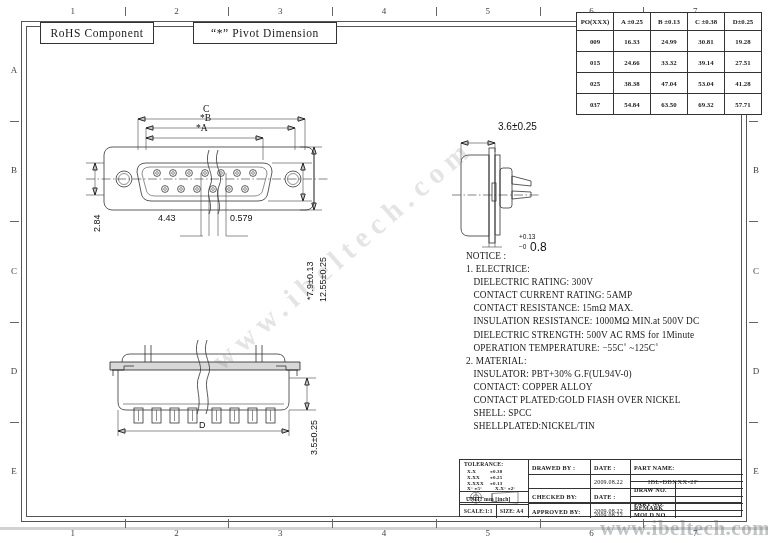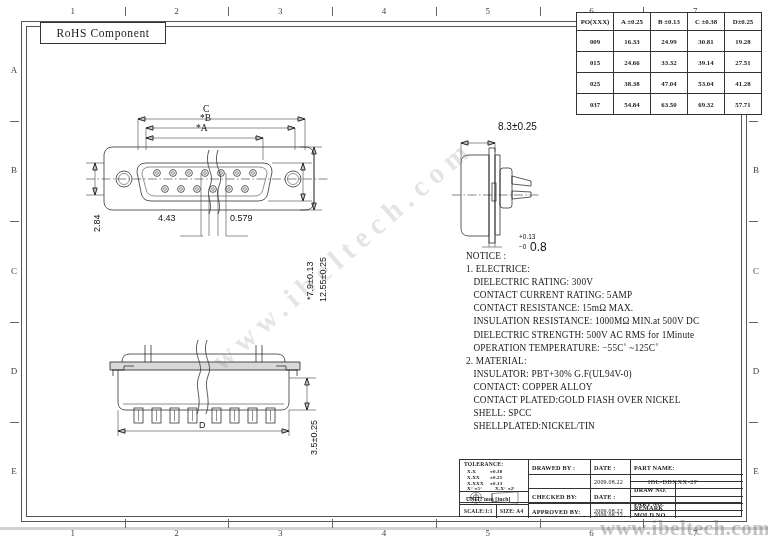--- a/index.html
+++ b/index.html
@@ -124,21 +124,22 @@
       <div class="rlet" style="left: 750px; top: 165.3px;">B</div>
       <div class="rtick" style="top: 121.2px; left: 749px; width: 9px; height: 1px;"></div>
       <div class="rlet" style="left: 750px; top: 265.5px;">C</div>
       <div class="rtick" style="top: 221.4px; left: 749px; width: 9px; height: 1px;"></div>
       <div class="rlet" style="left: 750px; top: 365.7px;">D</div>
       <div class="rtick" style="top: 321.6px; left: 749px; width: 9px; height: 1px;"></div>
       <div class="rlet" style="left: 750px; top: 465.9px;">E</div>
       <div class="rtick" style="top: 421.8px; left: 749px; width: 9px; height: 1px;"></div>
     </div>
 
-  <div class="lbox" style="left:40px;top:22px;width:126px;height:22px;">RoHS  Component</div>
+  <div class="lbox" style="left:40px;top:22px;width:114px;height:22px;">RoHS  Component</div>
+  <div class="lbox" style="left:193px;top:22px;width:144px;height:22px;">“*” Pivot Dimension</div>
 
   <table class="spec">
     <thead>
         <tr id="spec-head">
           <th>PO(XXX)</th>
           <th>A ±0.25</th>
           <th>B ±0.13</th>
           <th>C ±0.38</th>
           <th>D±0.25</th>
         </tr>
@@ -347,21 +348,21 @@
 
   <div class="dimc" style="left:203px;top:104px;">C</div>
   <div class="dimc" style="left:200px;top:113px;">*B</div>
   <div class="dimc" style="left:196px;top:123px;">*A</div>
   <div class="dim v" style="left:92px;top:232px;">2.84</div>
   <div class="dim" style="left:158px;top:213px;">4.43</div>
   <div class="dim" style="left:230px;top:213px;">0.579</div>
   <div class="dim v" style="left:305px;top:300px;">*7.9±0.13</div>
   <div class="dim v" style="left:318px;top:302px;">12.55±0.25</div>
 
-  <div class="dim" style="left:498px;top:121px;font-size:10px;">8.3±0.25</div>
+  <div class="dim" style="left:498px;top:121px;font-size:10px;">3.6±0.25</div>
   <div class="dim" style="left:498px;top:240px;font-size:12px;margin-left:32px;">0.8</div>
   <div class="dim" style="left:519px;top:233px;font-size:6.5px;">+0.13</div>
   <div class="dim" style="left:519px;top:243px;font-size:6.5px;">−0</div>
 
   <div class="dim" style="left:199px;top:420px;">D</div>
   <div class="dim v" style="left:309px;top:455px;">3.5±0.25</div>
 
   <div class="notice">NOTICE :
 1. ELECTRICE:
    DIELECTRIC RATING: 300V

